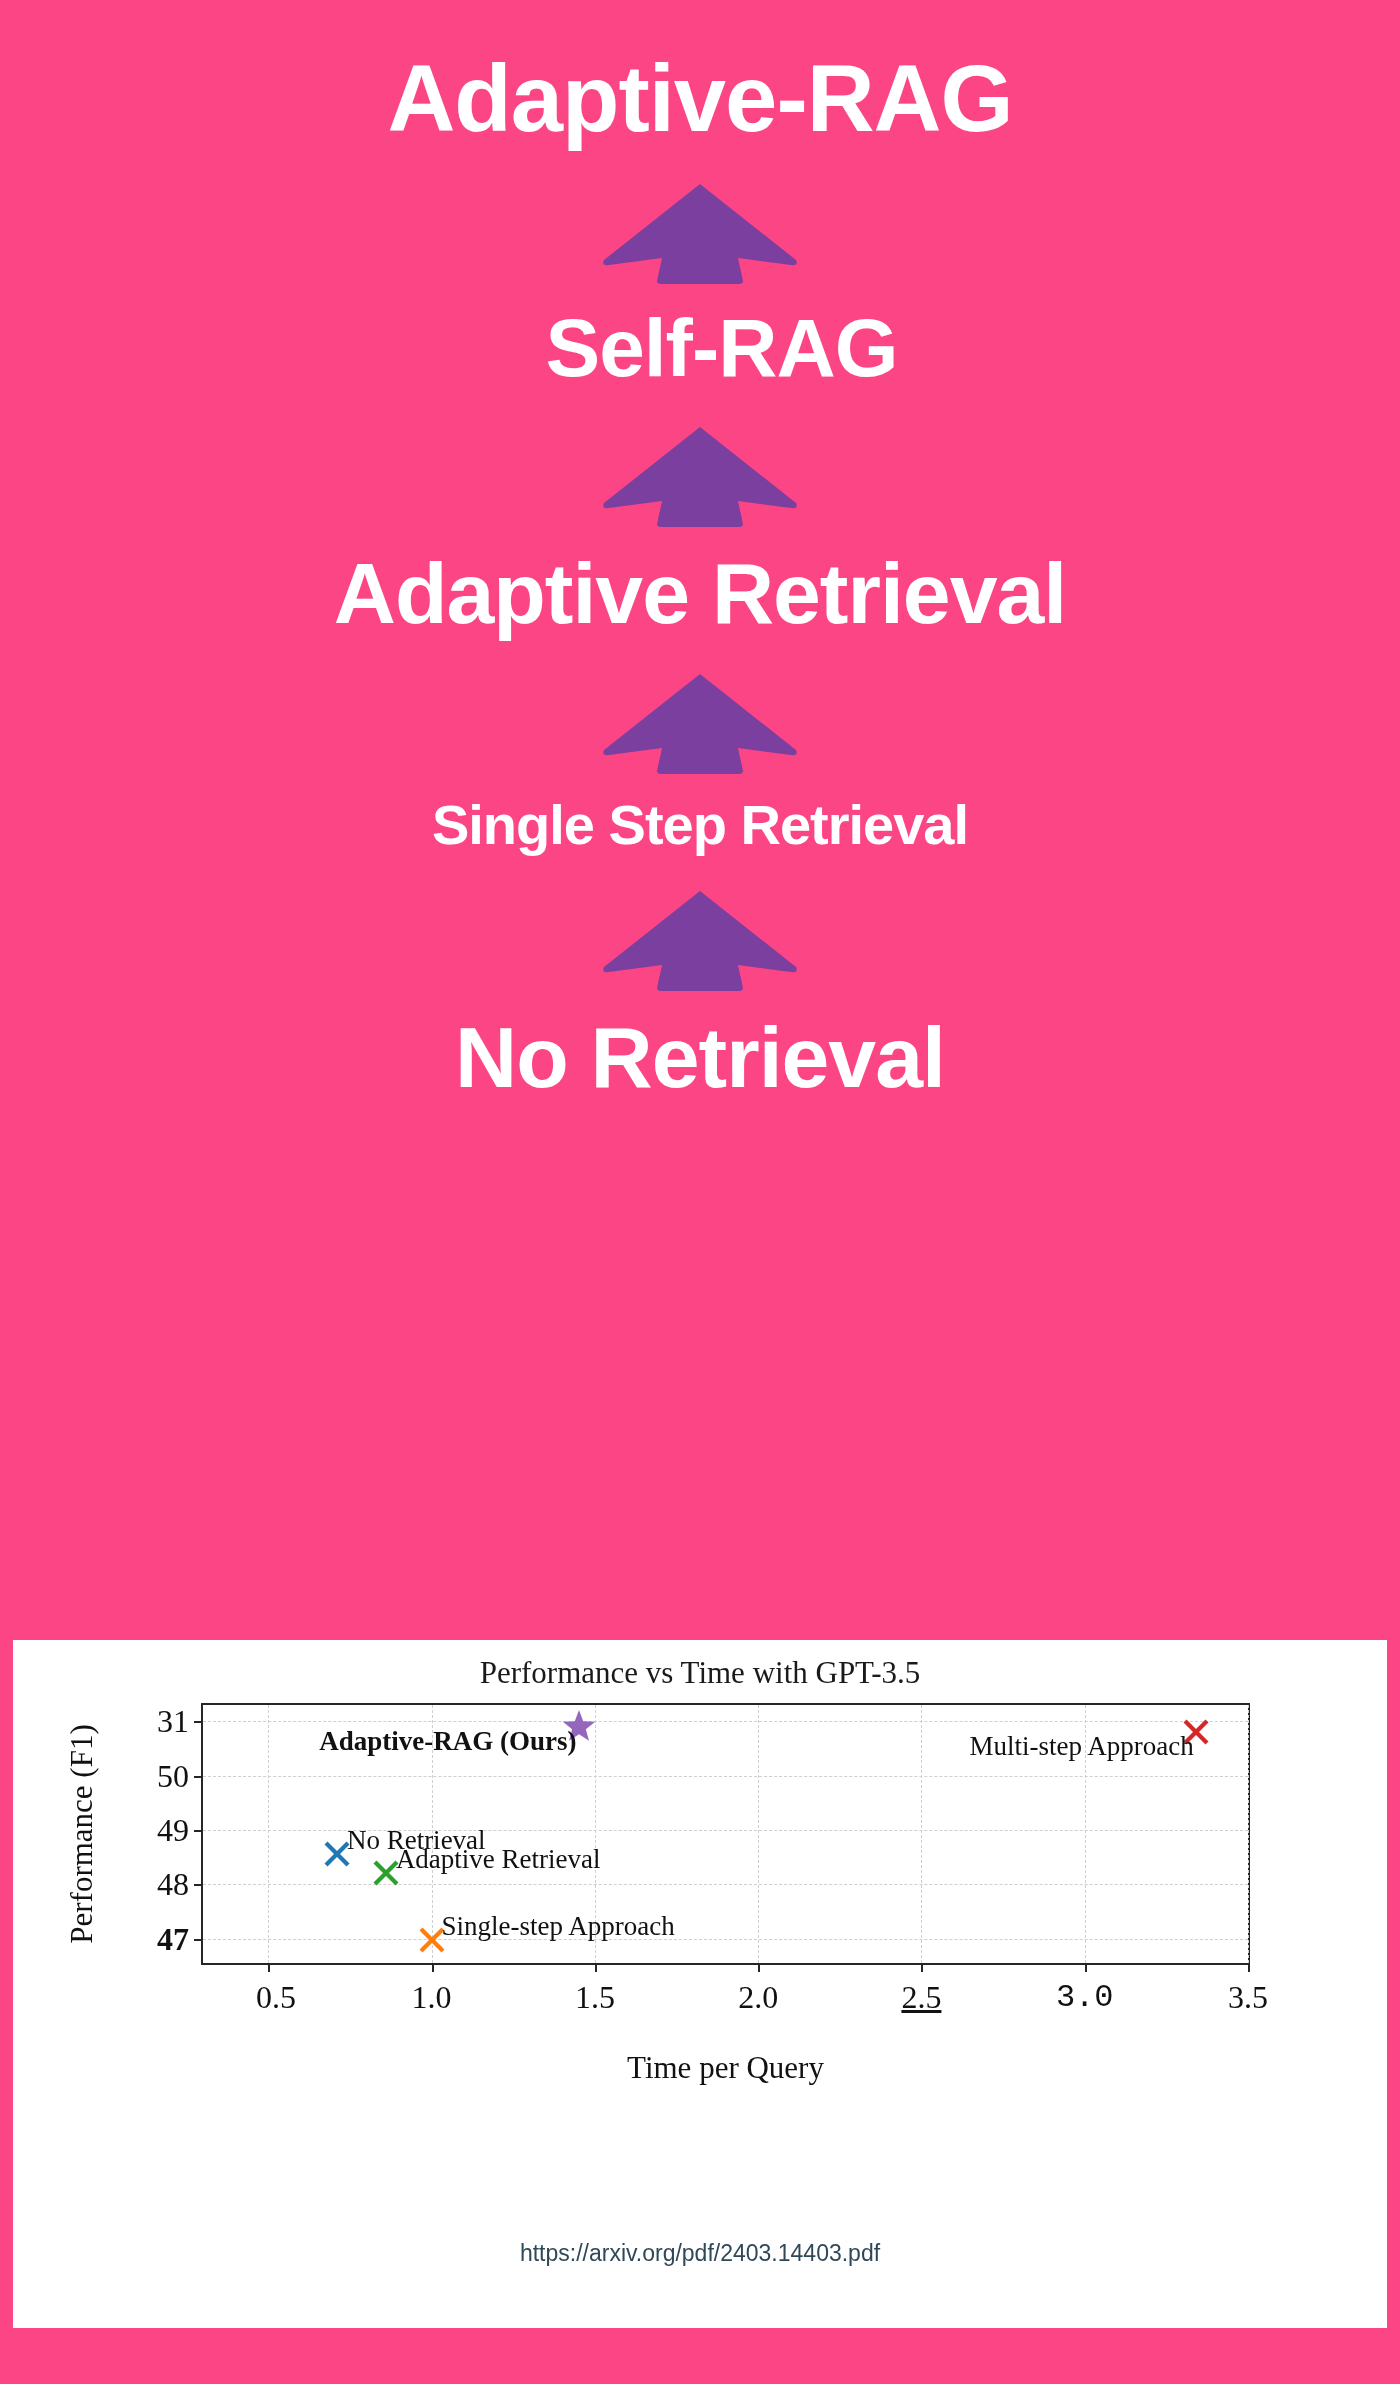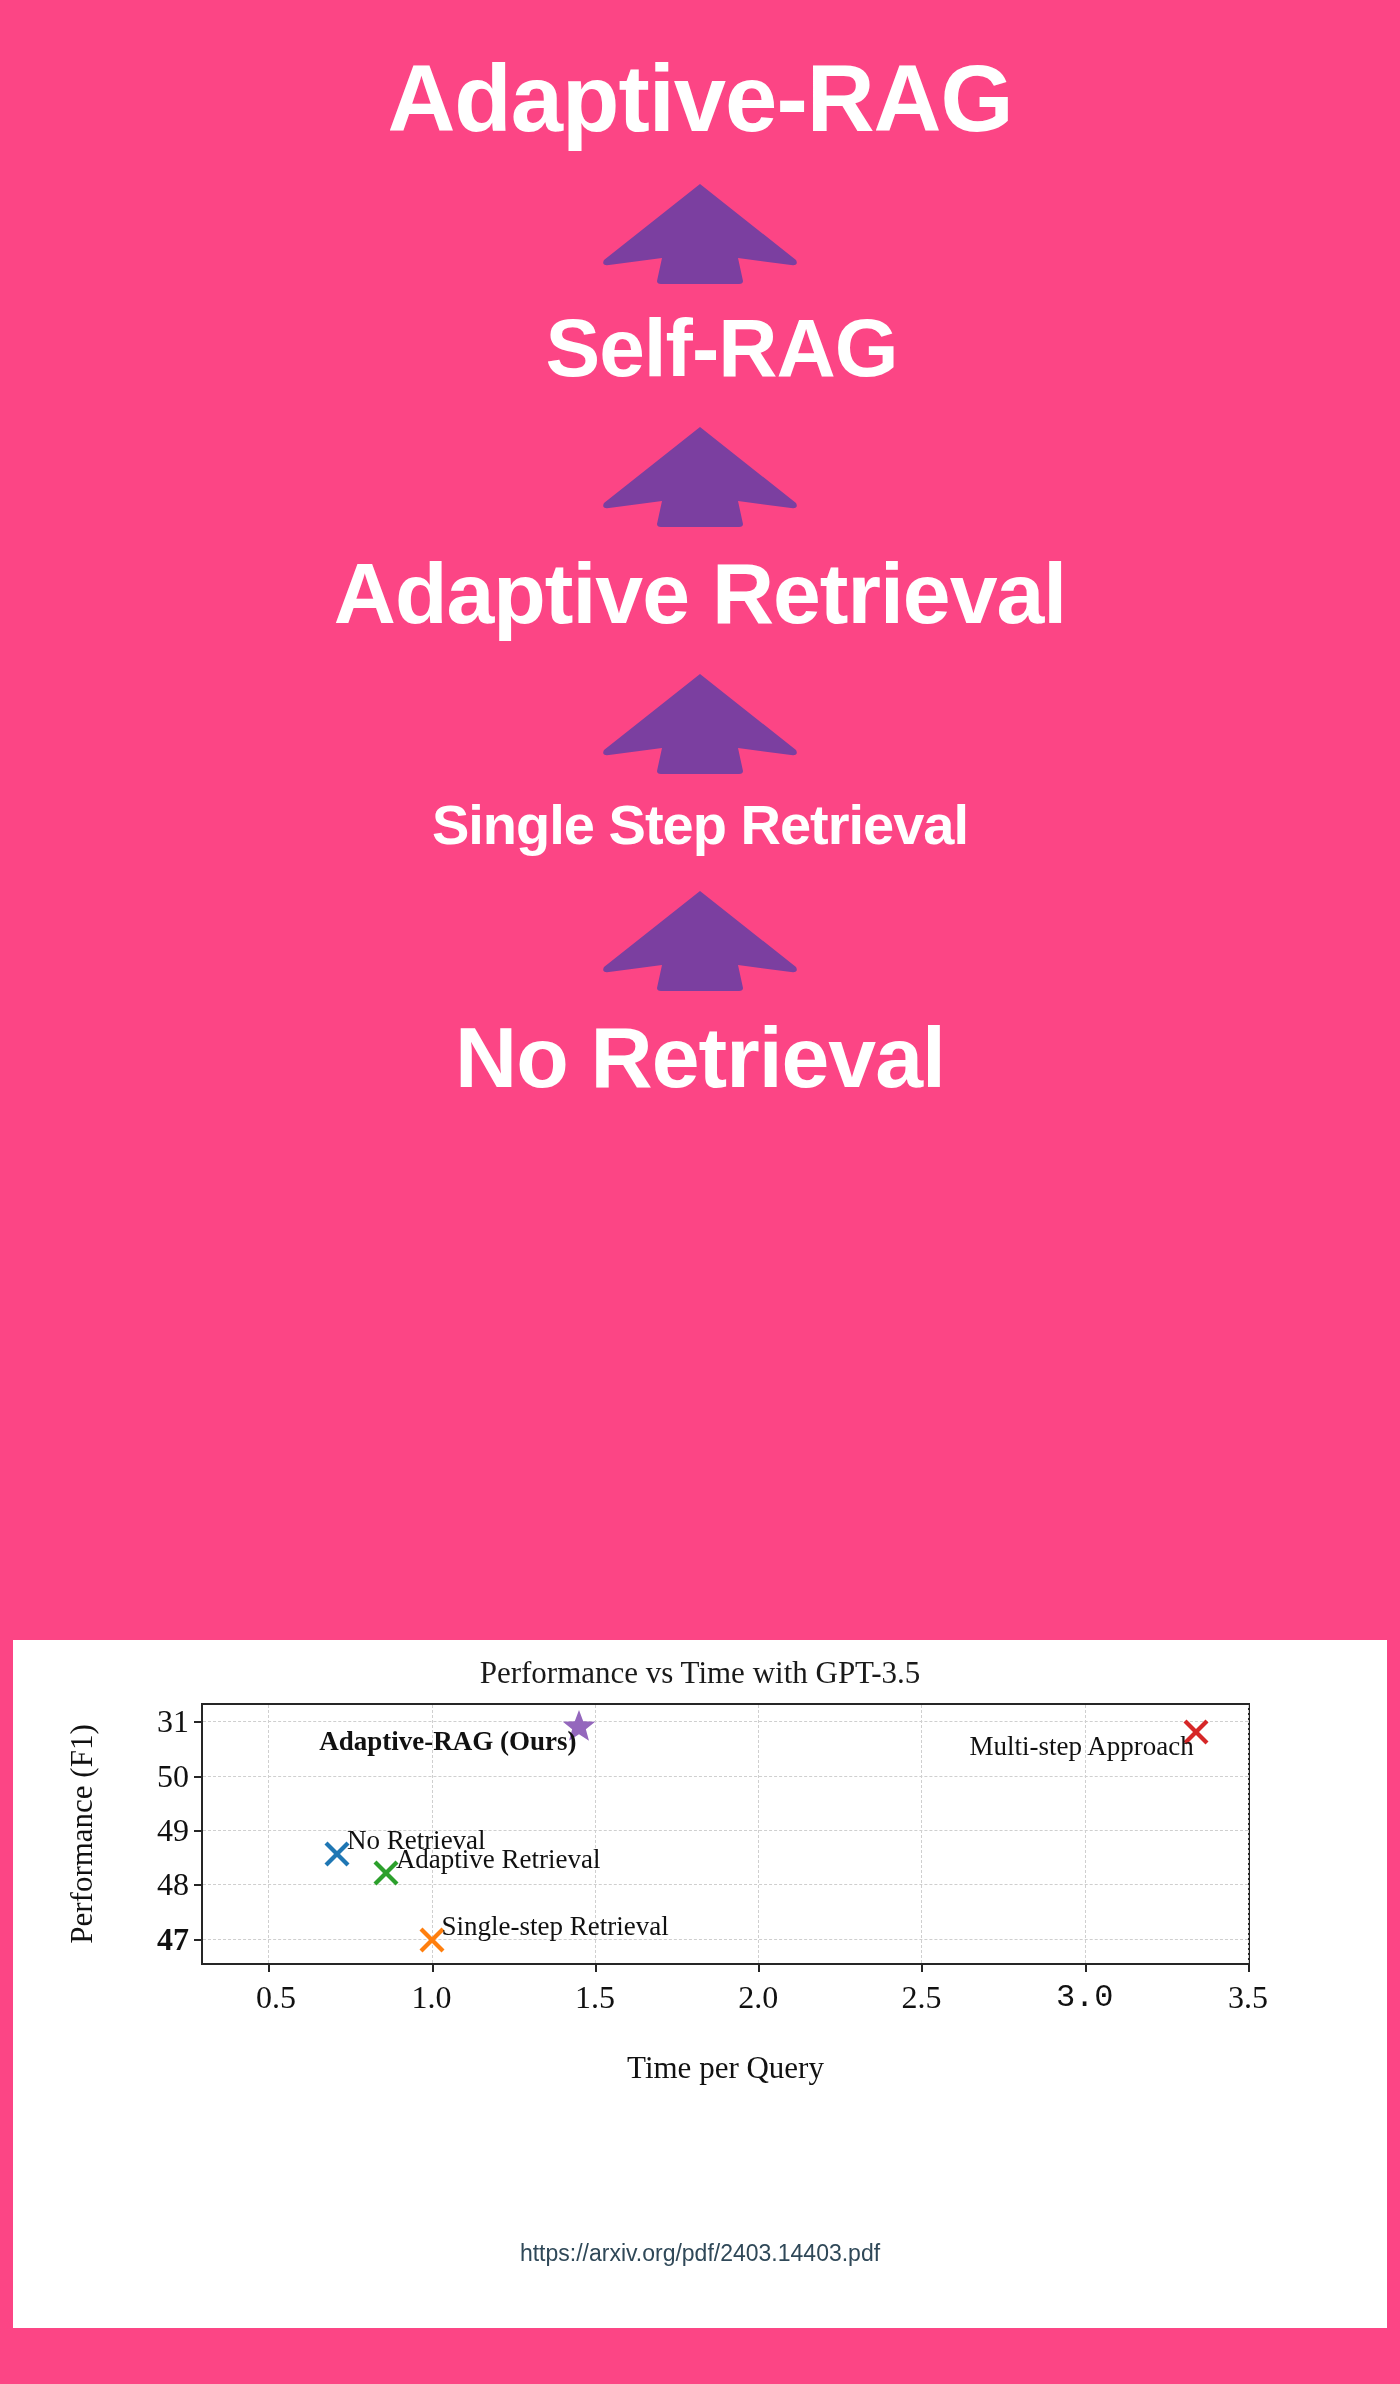--- a/index.html
+++ b/index.html
@@ -293,21 +293,21 @@
     <div class="tick-mark-x" style="left: 228.594px;"></div>
     <div class="xtick-label" style="left: 228.594px;">1.0</div>
     <div class="gridline-v" style="left: 391.875px;"></div>
     <div class="tick-mark-x" style="left: 391.875px;"></div>
     <div class="xtick-label" style="left: 391.875px;">1.5</div>
     <div class="gridline-v" style="left: 555.156px;"></div>
     <div class="tick-mark-x" style="left: 555.156px;"></div>
     <div class="xtick-label" style="left: 555.156px;">2.0</div>
     <div class="gridline-v" style="left: 718.438px;"></div>
     <div class="tick-mark-x" style="left: 718.438px;"></div>
-    <div class="xtick-label" style="left: 718.438px;">2.5</div>
+    <div class="xtick-label" style="left: 718.438px; text-decoration: underline;">2.5</div>
     <div class="gridline-v" style="left: 881.719px;"></div>
     <div class="tick-mark-x" style="left: 881.719px;"></div>
     <div class="xtick-label" style="left: 881.719px; font-family: Liberation Mono, monospace;">3.0</div>
     <div class="gridline-v" style="left: 1045px;"></div>
     <div class="tick-mark-x" style="left: 1045px;"></div>
     <div class="xtick-label" style="left: 1045px;">3.5</div>
     <div class="marker" style="left: 375.547px; top: 21.7263px;">
       <svg width="36" height="36" viewBox="0 0 36 36">
         <polygon points="18.00,1.00 22.23,12.18 34.17,12.75 24.85,20.22 27.99,31.75 18.00,25.20 8.01,31.75 11.15,20.22 1.83,12.75 13.77,12.18" fill="#9467bd"></polygon>
       </svg>
@@ -333,18 +333,18 @@
         <line x1="28" y1="6" x2="6" y2="28" stroke="#2ca02c" stroke-width="4.2" stroke-linecap="butt"></line>
       </svg>
     </div>
     <div class="pt-label" style="left: 192.875px; top: 154.379px;">Adaptive Retrieval</div>
     <div class="marker" style="left: 228.594px; top: 235.187px;">
       <svg width="34" height="34" viewBox="0 0 34 34">
         <line x1="6" y1="6" x2="28" y2="28" stroke="#ff7f0e" stroke-width="4.2" stroke-linecap="butt"></line>
         <line x1="28" y1="6" x2="6" y2="28" stroke="#ff7f0e" stroke-width="4.2" stroke-linecap="butt"></line>
       </svg>
     </div>
-    <div class="pt-label" style="left: 238.594px; top: 221.187px;">Single-step Retrieval</div>
+    <div class="pt-label" style="left: 238.594px; top: 221.187px;">Single-step Approach</div>
   </div>
 
 <div id="xlabel">Time per Query</div>
 
 <div id="source-url">https://arxiv.org/pdf/2403.14403.pdf</div>
 
 </body></html>

